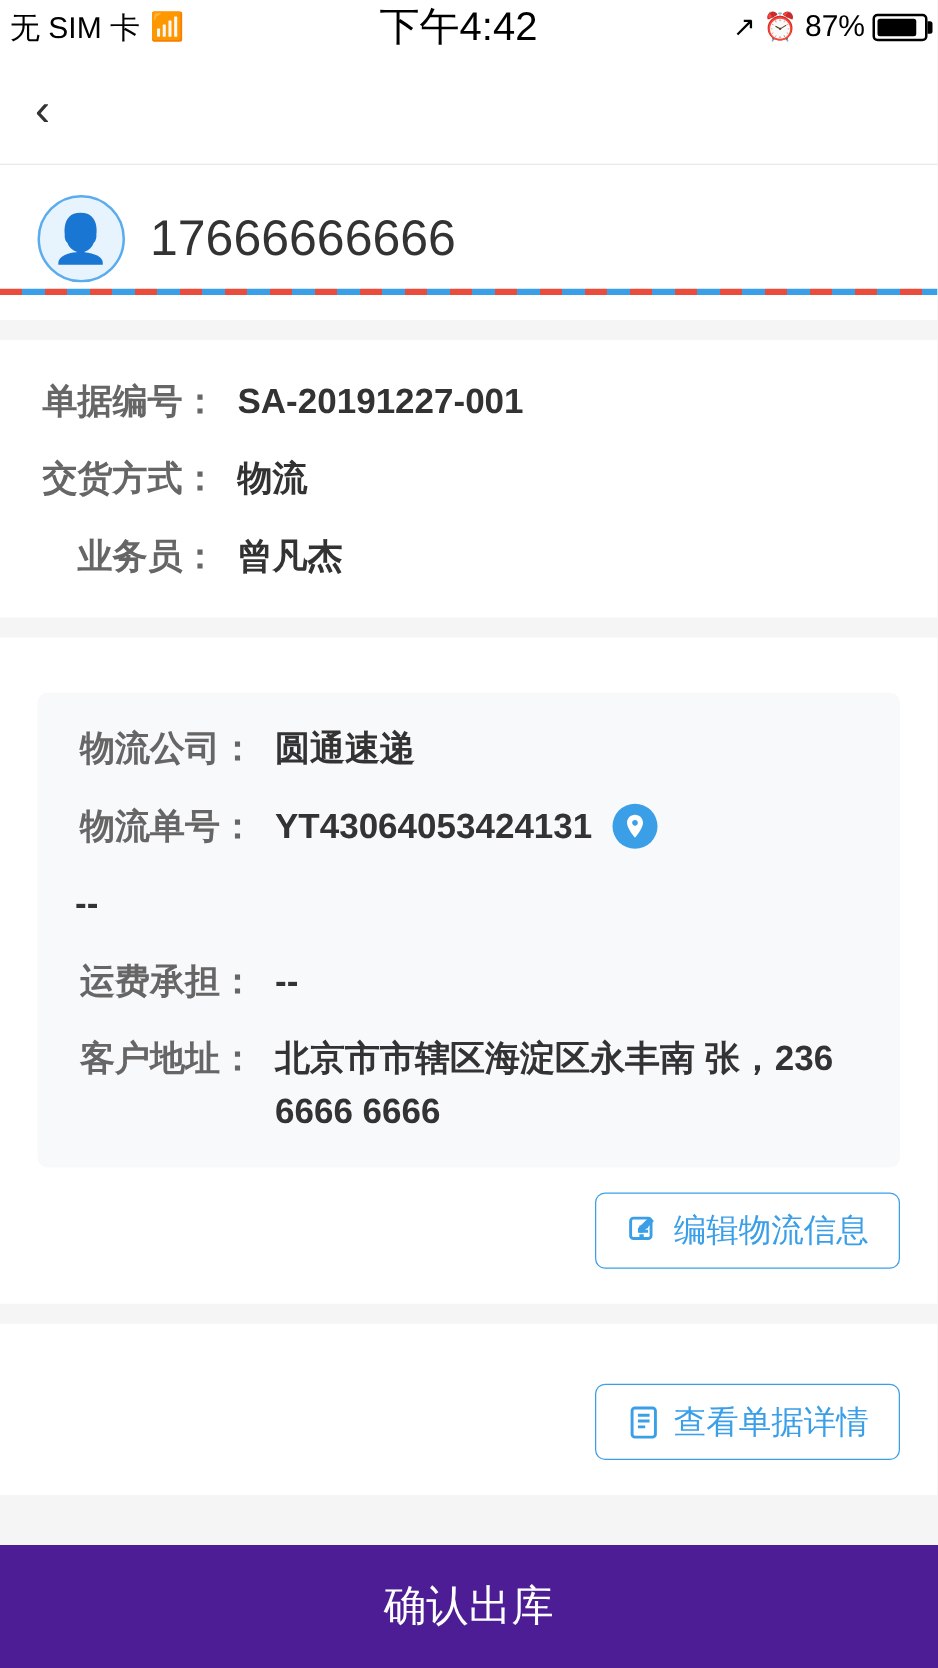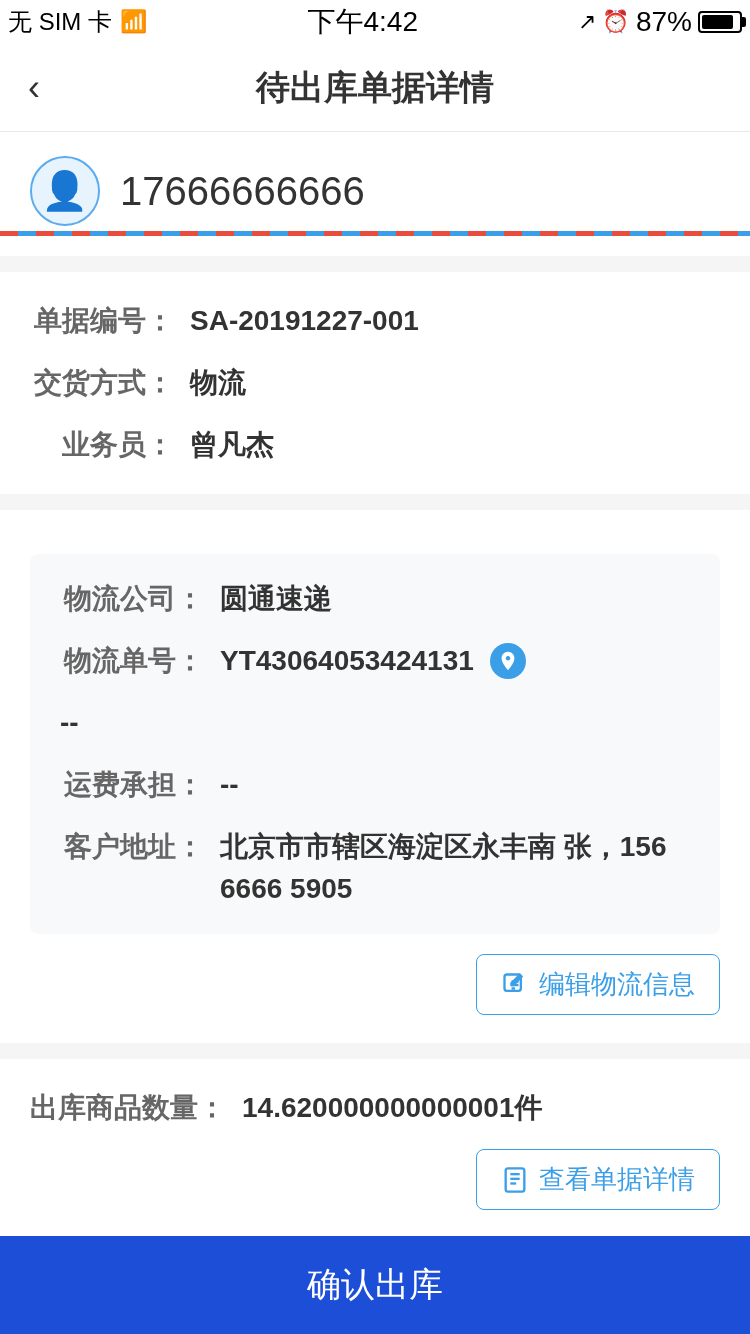--- a/index.html
+++ b/index.html
@@ -24,21 +24,21 @@
       font-size: 28px;
     }
     .status-left {
       font-size: 24px;
       color: #000;
       display: flex;
       align-items: center;
       gap: 8px;
     }
     .status-center {
-      font-size: 28px;
+      font-size: 32px;
       font-weight: 500;
       color: #000;
     }
     .status-right {
       display: flex;
       align-items: center;
       gap: 6px;
       font-size: 22px;
       color: #000;
     }
@@ -225,21 +225,21 @@
       height: 200px;
       background: #f5f5f5;
     }
 
     
     .confirm-btn-area {
       position: fixed;
       bottom: 0;
       left: 0;
       width: 750px;
-      background: #1d4ed8;
+      background: #4c1d95;
       height: 98px;
       display: flex;
       align-items: center;
       justify-content: center;
       cursor: pointer;
     }
     .confirm-btn-text {
       font-size: 34px;
       color: #fff;
       font-weight: 500;
@@ -281,30 +281,29 @@
 
 <div class="status-bar">
   <div class="status-left">
     <span>无 SIM 卡</span>
     <span class="wifi-icon">📶</span>
   </div>
   <div class="status-center">下午4:42</div>
   <div class="status-right">
     <span>↗</span>
     <span>⏰</span>
-    <span style="font-size:28px;">87%</span>
+    <span style="font-size:24px;">87%</span>
     <div class="battery-bar">
       <div class="battery-fill"></div>
     </div>
   </div>
 </div>
 
 <div class="nav-bar">
   <span class="nav-back">‹</span>
-  <span class="nav-title">待出库单据详情</span>
 </div>
 
 <div class="top-section">
   <div class="phone-header">
     <div class="avatar-circle">
       <span class="avatar-person">👤</span>
     </div>
     <span class="phone-number">17666666666</span>
   </div>
 
@@ -349,41 +348,37 @@
     </div>
     <div class="info-row">
       <span class="info-value">--</span>
     </div>
     <div class="info-row">
       <span class="info-label">运费承担：</span>
       <span class="info-value">--</span>
     </div>
     <div class="info-row">
       <span class="info-label">客户地址：</span>
-      <span class="info-value">北京市市辖区海淀区永丰南  张，156 6666 5905</span>
+      <span class="info-value">北京市市辖区海淀区永丰南  张，236 6666 6666</span>
     </div>
   </div>
 
   <div class="edit-btn-row">
     <button class="edit-btn">
       <svg class="edit-icon-box" viewBox="0 0 24 24" fill="none" stroke="#3b9fe8" stroke-width="2">
         <rect x="3" y="3" width="14" height="14" rx="2"></rect>
         <path d="M9 9h6M9 12h6M9 15h3"></path>
         <path d="M16 2l3 3-8 8H8v-3l8-8z" fill="#3b9fe8" stroke="none"></path>
       </svg>
       <span>编辑物流信息</span>
     </button>
   </div>
 </div>
 
 <div class="section">
-  <div class="info-row">
-    <span class="info-label">出库商品数量：</span>
-    <span class="info-value">14.620000000000001件</span>
-  </div>
 
   <div class="view-btn-row">
     <button class="view-btn">
       <svg width="28" height="28" viewBox="0 0 24 24" fill="none" stroke="#3b9fe8" stroke-width="2">
         <rect x="4" y="2" width="16" height="20" rx="2"></rect>
         <line x1="8" y1="7" x2="16" y2="7"></line>
         <line x1="8" y1="11" x2="16" y2="11"></line>
         <line x1="8" y1="15" x2="13" y2="15"></line>
       </svg>
       <span>查看单据详情</span>

